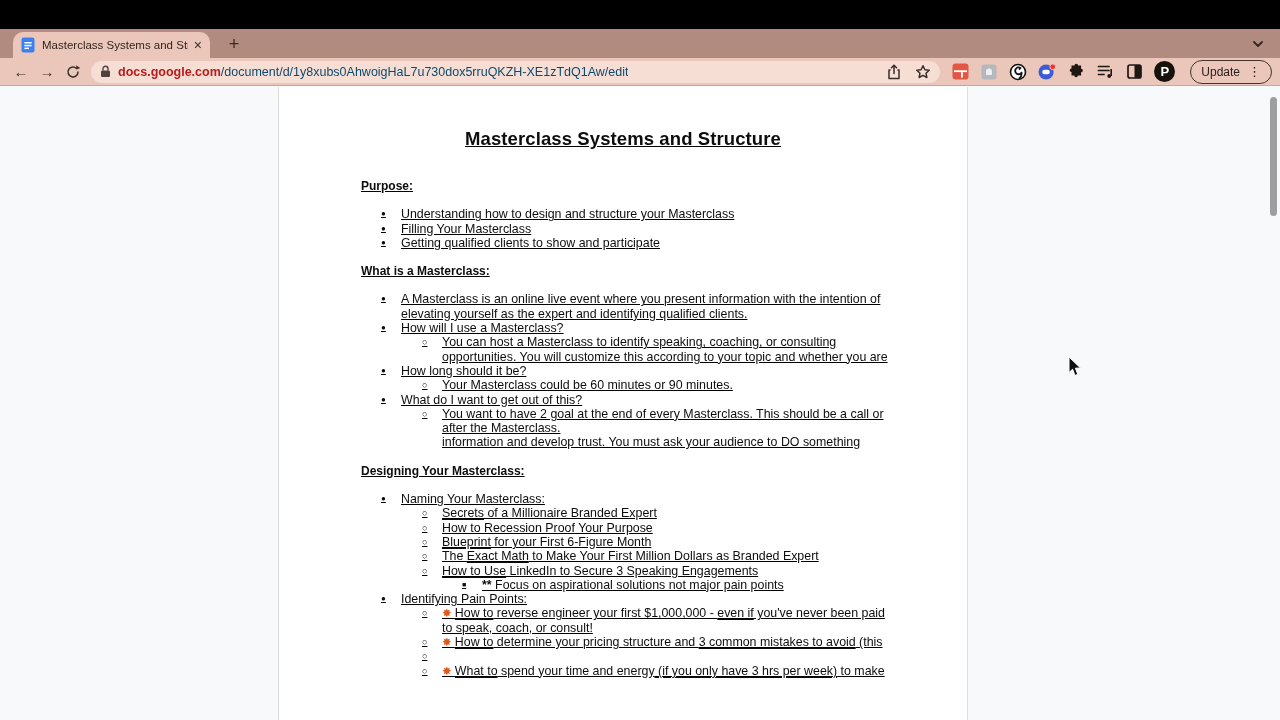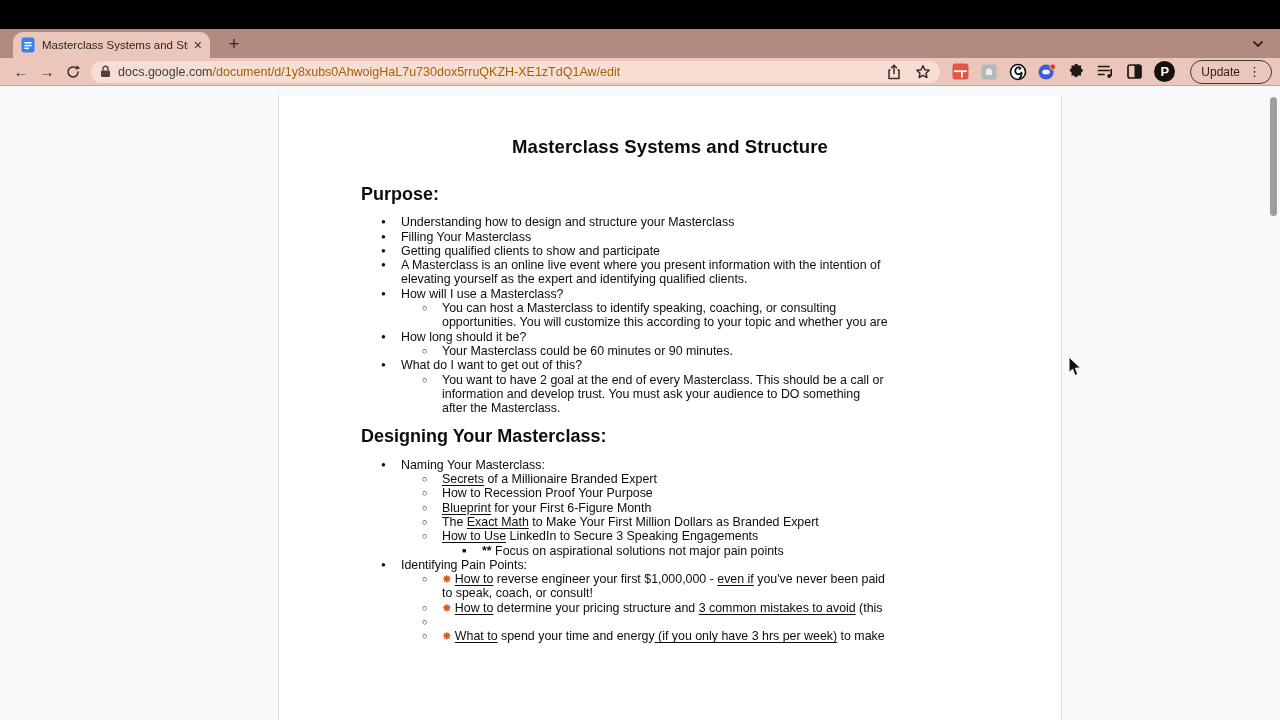--- a/index.html
+++ b/index.html
@@ -19,39 +19,39 @@
           align-items:center;justify-content:center;font-size:18px;color:#38291f;font-weight:400;}
   .tab-chevron{position:absolute;right:14px;top:7px;width:16px;height:16px;display:flex;align-items:center;justify-content:center;}
   .toolbar{position:absolute;top:58px;left:0;right:0;height:28px;background:var(--chrome,#ebc6ba);
            border-bottom:1px solid var(--chrome_border,#d4a195);display:flex;align-items:center;
            padding:0 8px;box-sizing:border-box;}
   .nav-btn{width:26px;height:26px;display:flex;align-items:center;justify-content:center;flex:0 0 auto;}
   .nav-glyph{font-size:15px;color:var(--icon,#3a2f28);line-height:1;}
   .omnibox{flex:1 1 auto;height:22px;background:var(--pill,#f7ded5);border-radius:12px;margin:0 7px 0 5px;
            display:flex;align-items:center;padding:0 9px;box-sizing:border-box;min-width:0;}
   .url{font-size:12.5px;white-space:nowrap;overflow:hidden;margin-left:7px;flex:0 1 auto;}
-  .url .domain{color:#404040;font-weight:400;}
-  .url .path{color:#a16207;font-weight:400;}
+  .url .domain{color:#b91c1c;font-weight:700;}
+  .url .path{color:#0c4a6e;font-weight:400;}
   .omni-actions{margin-left:auto;display:flex;align-items:center;gap:14px;}
   .ext-row{display:flex;align-items:center;gap:11px;flex:0 0 auto;margin:0 6px 0 4px;}
   .ext{width:18px;height:18px;display:flex;align-items:center;justify-content:center;position:relative;}
   .avatar{width:21px;height:21px;border-radius:50%;background:#17110c;color:#fff;display:flex;
           align-items:center;justify-content:center;font-size:13px;font-weight:700;flex:0 0 auto;}
   .update-btn{flex:0 0 auto;height:24px;border:1.5px solid #46352b;border-radius:13px;margin-left:9px;
               display:flex;align-items:center;gap:8px;padding:0 10px;box-sizing:border-box;}
   .update-label{font-size:12px;color:#2b211b;}
   .kebab{font-size:13px;color:#2b211b;line-height:1;}
   
   .content{position:absolute;top:87px;left:0;right:0;bottom:0;background:var(--content_bg,#f8f9fa);}
-  .page{position:absolute;left:278px;top:8px;bottom:0;width:784px;background:var(--page_bg,#fff);
+  .page{position:absolute;left:278px;top:0;bottom:0;width:690px;background:var(--page_bg,#fff);
         border-left:1px solid var(--page_border,#dcdcdc);border-right:1px solid var(--page_border,#dcdcdc);
-        box-sizing:border-box;overflow:hidden;}
+        box-sizing:border-box;overflow:hidden;text-decoration:underline;}
   .page-inner{padding:41px 82px 0 82px;color:var(--doc_text,#0d0d0d);}
   .doc-title{font-size:18.5px;font-weight:700;text-align:center;margin:0 0 29px 0;letter-spacing:.1px;}
-  .doc-heading{font-size:18px;font-weight:700;line-height:14.3px;margin:14px 0;}
+  .doc-heading{font-size:12px;font-weight:700;line-height:14.3px;margin:14px 0;}
   .doc-line{display:flex;font-size:12.4px;line-height:14.3px;}
   .marker{flex:0 0 20px;color:#0d0d0d;}
   .lvl1 .marker{margin-left:20px;font-size:8px;}
   .lvl2 .marker{margin-left:61px;font-size:9px;}
   .lvl3 .marker{margin-left:101px;font-size:7px;}
   .runs{white-space:pre;}
   .runs .u{text-decoration:underline;text-underline-offset:1.5px;}
   .runs .b{font-weight:700;}
   .runs .emoji{color:var(--emoji_orange,#dd5a1e);font-size:11.5px;}
   .scroll-thumb{position:absolute;right:3px;top:10px;width:7px;height:119px;border-radius:4px;
@@ -187,20 +187,21 @@
             <span class="runs"><span class="">Understanding how to design and structure your Masterclass</span></span>
           </div>
           <div class="doc-line lvl1">
             <span class="marker">●</span>
             <span class="runs"><span class="">Filling Your Masterclass</span></span>
           </div>
           <div class="doc-line lvl1">
             <span class="marker">●</span>
             <span class="runs"><span class="">Getting qualified clients to show and participate</span></span>
           </div>
+          <div class="doc-heading">What is a Masterclass:</div>
           <div class="doc-line lvl1">
             <span class="marker">●</span>
             <span class="runs"><span class="">A Masterclass is an online live event where you present information with the intention of</span></span>
           </div>
           <div class="doc-line lvl1">
             <span class="marker"></span>
             <span class="runs"><span class="">elevating yourself as the expert and identifying qualified clients.</span></span>
           </div>
           <div class="doc-line lvl1">
             <span class="marker">●</span>
@@ -228,25 +229,25 @@
           </div>
           <div class="doc-line lvl2">
             <span class="marker">○</span>
             <span class="runs"><span class="">You want to have 2 goal at the end of every Masterclass. This should be a call or</span></span>
           </div>
           <div class="doc-line lvl2">
             <span class="marker"></span>
           </div>
           <div class="doc-line lvl2">
             <span class="marker"></span>
+            <span class="runs"><span class="">after the Masterclass.</span></span>
+          </div>
+          <div class="doc-line lvl2">
+            <span class="marker"></span>
             <span class="runs"><span class="">information and develop trust. You must ask your audience to DO something</span></span>
-          </div>
-          <div class="doc-line lvl2">
-            <span class="marker"></span>
-            <span class="runs"><span class="">after the Masterclass.</span></span>
           </div>
           <div class="doc-heading">Designing Your Masterclass:</div>
           <div class="doc-line lvl1">
             <span class="marker">●</span>
             <span class="runs"><span class="">Naming Your Masterclass:</span></span>
           </div>
           <div class="doc-line lvl2">
             <span class="marker">○</span>
             <span class="runs"><span class="u ">Secrets</span><span class=""> of a Millionaire Branded Expert</span></span>
           </div>

